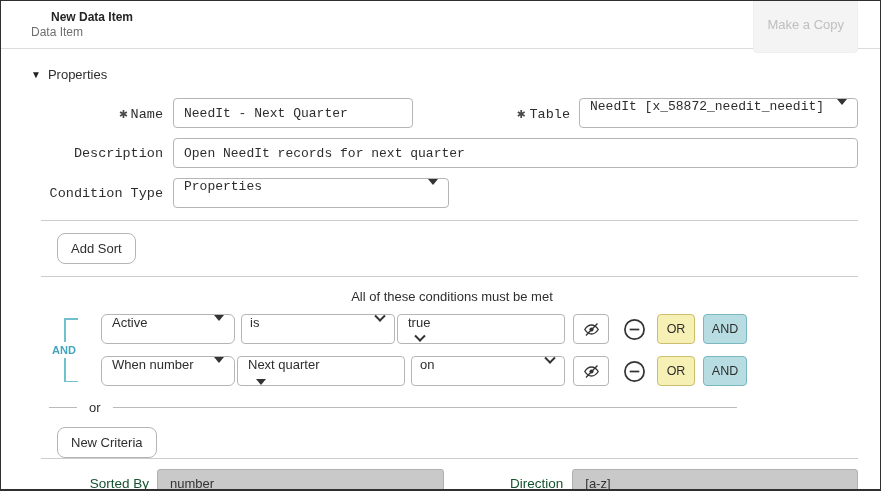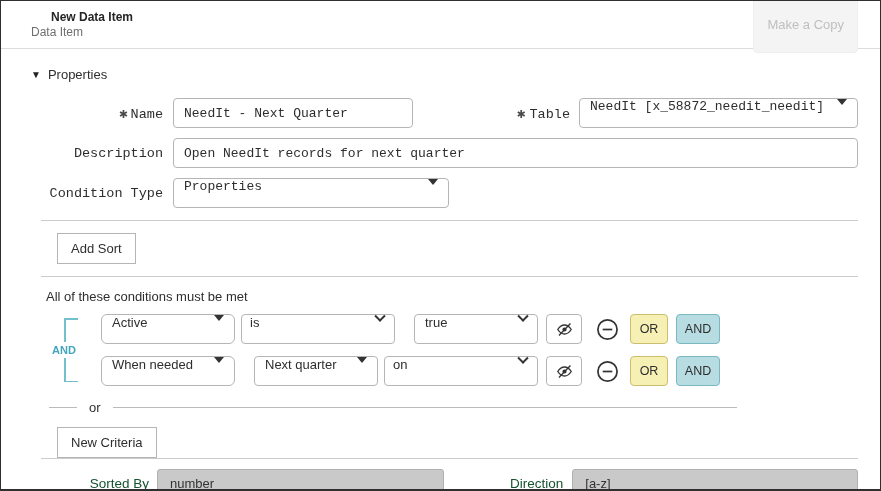--- a/index.html
+++ b/index.html
@@ -63,42 +63,42 @@
 
   .tbl-group { display: flex; align-items: center; margin-left: auto; }
   .tbl-lbl { font-size: 13.5px; white-space: nowrap; }
   .tbl-lbl .req { color:#4a4a4a; font-size: 14px; margin-right: 4px; }
   .w-table { width: 279px; margin-left: 9px; }
   .w-ctype { width: 276px; }
 
   .hr { border: none; border-top: 1px solid #ccc; margin: 12px 0 12px 10px; }
 
   .btn-plain {
-    background: #fff; border: 1px solid #b5b5b5; border-radius: 0;
+    background: #fff; border: 1px solid #b5b5b5; border-radius: 8px;
     font-family: inherit; font-size: 13px; color:#2e2e2e; padding: 7px 13px; cursor:pointer;
   }
   .addsort-wrap { margin-left: 26px; }
-  .cond-hdr { font-size: 13px; color:#2e2e2e; margin: 2px 0 10px 15px; }
+  .cond-hdr { font-size: 13px; color:#2e2e2e; margin: 2px 0 10px 15px; text-align: center; }
 
   
   .cond-area { display: flex; margin-left: 20px; }
   .connector { position: relative; width: 30px; margin-right: 20px; flex: none; }
   .connector .v-top    { position:absolute; left:13px; top:4px;    width:1.5px; height: calc(50% - 12px); background:#74bfcd; }
   .connector .v-bot    { position:absolute; left:13px; bottom:4px; width:1.5px; height: calc(50% - 12px); background:#74bfcd; }
   .connector .s-top    { position:absolute; left:13px; top:4px;    width:14px; height:1.5px; background:#74bfcd; }
   .connector .s-bot    { position:absolute; left:13px; bottom:4px; width:14px; height:1.5px; background:#74bfcd; }
   .connector .op {
     position:absolute; left:0; top:50%; transform: translateY(-50%);
     background:#fff; padding:2px 1px; font-size:11px; font-weight:bold; color:#42a5bc; z-index:2;
   }
   .cond-rows { flex: 1; }
   .cond-row { display: flex; align-items: center; height: 30px; margin-bottom: 12px; }
   .sel-field { width: 134px; border-radius: 6px; }
   .sel-op    { width: 154px; margin-left: 6px; padding-left: 8px; }
-  .sel-val   { width: 124px; margin-left: 19px; }
+  .sel-val   { width: 168px; margin-left: 2px; flex-direction: column; }
   .icon-btn {
     width: 36px; height: 30px; margin-left: 8px;
     border: 1px solid #b5b5b5; border-radius: 4px; background:#fff;
     display:flex; align-items:center; justify-content:center; cursor:pointer; flex:none;
   }
   .minus-btn { width: 26px; height: 26px; margin-left: 12px; background:none; border:none; display:flex; align-items:center; justify-content:center; cursor:pointer; flex:none; }
   .btn-or {
     margin-left: 10px; width: 38px; height: 30px; border-radius: 4px; cursor:pointer;
     background: #f7f0b5; border: 1px solid #cbbf6e; font-family:inherit; font-size: 12.5px; color:#2e2e2e; flex:none;
   }
@@ -222,21 +222,21 @@
               <circle cx="12" cy="12" r="10" fill="none" stroke="#333" stroke-width="1.8"></circle>
               <line x1="7" y1="12" x2="17" y2="12" stroke="#333" stroke-width="1.8"></line>
             </svg>
           </button>
           <button class="btn-or">OR</button>
           <button class="btn-and">AND</button>
         </div>
 
         <div class="cond-row" style="margin-bottom:0">
           <div class="select sel-field">
-            <span>When needed</span>
+            <span>When number</span>
             <span class="caret-fill"></span>
           </div>
           <div class="select sel-val">
             <span>Next quarter</span>
             <span class="caret-fill"></span>
           </div>
           <div class="select sel-op">
             <span>on</span>
             <span class="chev"></span>
           </div>

